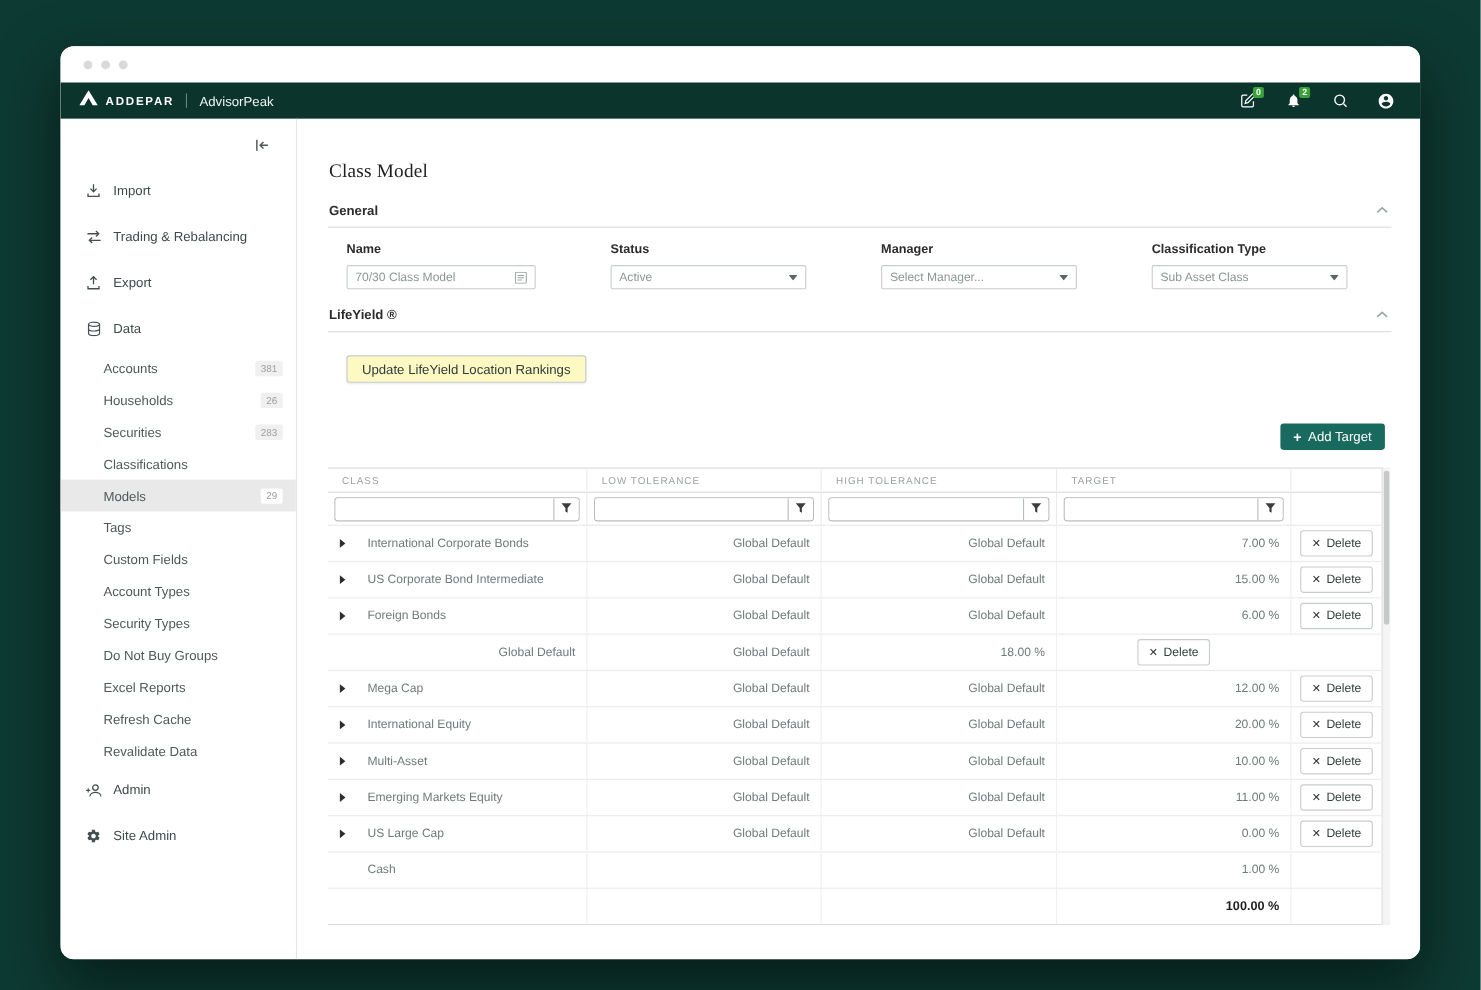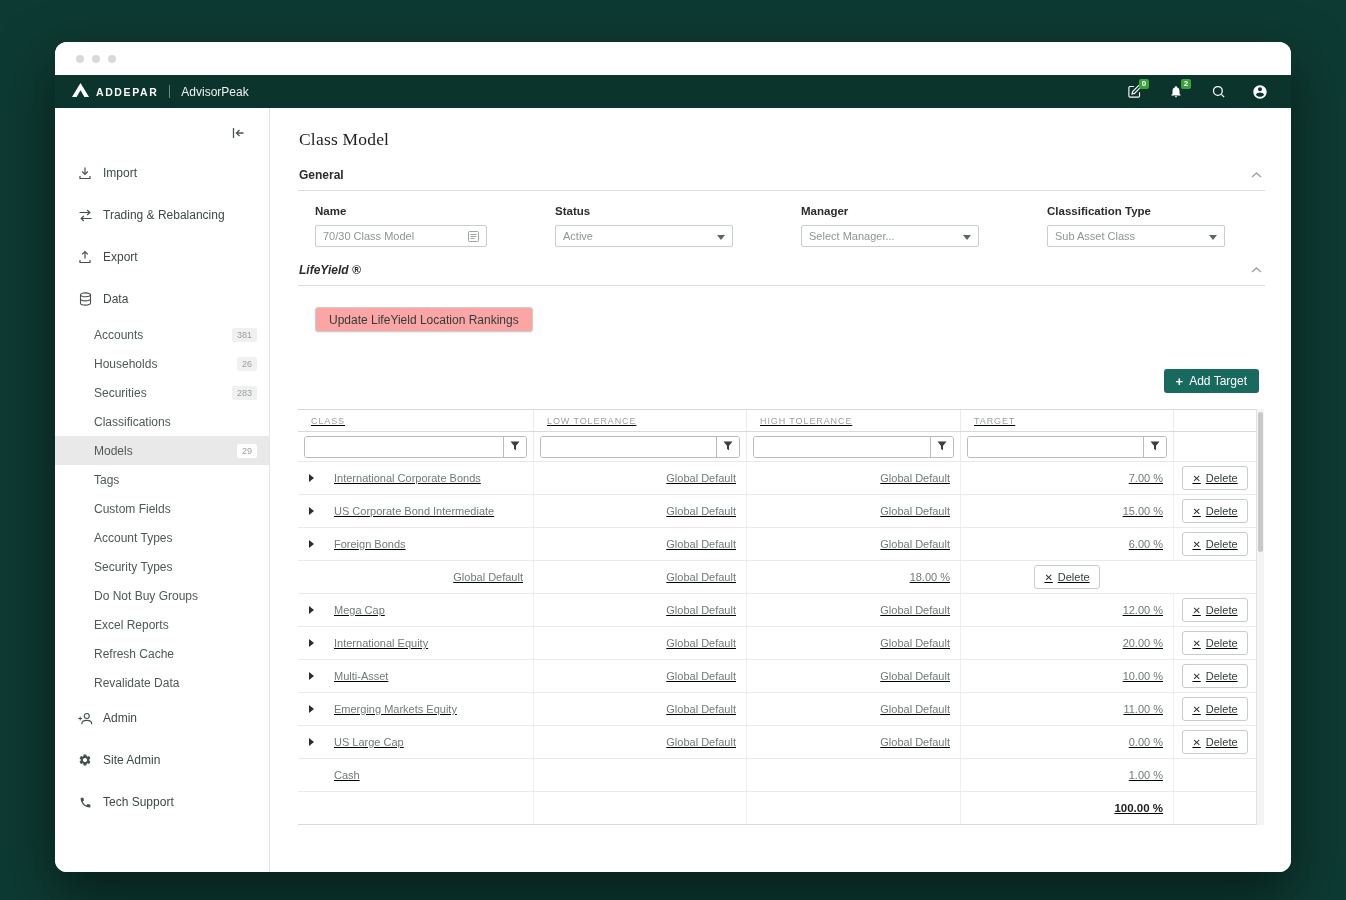--- a/index.html
+++ b/index.html
@@ -35,51 +35,51 @@
   .sidebar { flex: 0 0 215px; width: 215px; border-right: 1px solid #e5e5e5; padding-top: 12px; overflow: hidden; background: #fff; }
   .collapse-row { height: 28px; display: flex; align-items: center; justify-content: flex-end; padding-right: 24px; cursor: pointer; }
   .side-nav { margin-top: 4px; }
   .side-item { height: 42px; display: flex; align-items: center; padding-left: 22px; gap: 10px; font-size: 12px; color: #3d4a49; cursor: pointer; }
   .side-child { height: 29px; display: flex; align-items: center; padding-left: 39px; padding-right: 12px; font-size: 12px; color: #4d5a59; cursor: pointer; gap: 48px; }
   .side-child.selected { background: #e9e9e9; }
   .side-icon { width: 16px; display: flex; justify-content: center; }
   .badge-pill { margin-left: auto; background: #f0f0f0; color: #9aa2a2; font-size: 9px; padding: 2px 5px; border-radius: 2px; }
   .side-child.selected .badge-pill { background: #fff; }
   
-  .content { flex: 1; padding: 0 26px 0 28px; overflow: hidden; background: #fff; }
+  .content { flex: 1; padding: 16px 26px 0 28px; overflow: hidden; background: #fff; }
   .page-title { font-family: "Liberation Serif", serif; font-weight: normal; font-size: 17.5px; color: #1f1f1f; margin: 21px 0 13px 1px; letter-spacing: .2px; }
   .section-header { display: flex; align-items: center; justify-content: space-between; border-bottom: 1px solid #dcdcdc; padding: 5px 3px 8px 1px; }
   .section-label { font-size: 12px; font-weight: bold; color: #2c2c2c; }
   .chev { display: flex; align-items: center; cursor: pointer; }
-  .lifeyield-header { margin-top: 11px; font-style: italic; }
+  .lifeyield-header { margin-top: 11px; }
   .form-row { display: flex; padding-left: 17px; margin: 14px 0 4px; }
   .field { margin-right: 68px; }
   .f-label { display: block; font-size: 11.5px; font-weight: bold; color: #2c2c2c; margin-bottom: 8px; }
   .f-input, .f-select {
     width: 178px; height: 22px; border: 1px solid #c8cecd; border-radius: 2px; background: #fff;
     display: flex; align-items: center; justify-content: space-between; padding: 0 7px;
     font-size: 11px; color: #8d9796; cursor: pointer;
   }
   .f-input { width: 172px; cursor: text; }
   .bare { border: none; outline: none; flex: 1; min-width: 0; padding: 0; font-size: 11px; color: #8d9796; font-family: inherit; background: transparent; }
   .in-icon { display: flex; align-items: center; margin-left: 5px; }
   .update-btn {
-    margin: 21px 0 0 17px; height: 25px; padding: 0 13px; background: #fca5a5;
+    margin: 21px 0 0 17px; height: 25px; padding: 0 13px; background: #fef9c3;
     border: 1px solid #c7cdcc; border-radius: 3px; font-size: 12px; color: #2f3e3b;
     box-shadow: 0 1px 2px rgba(0,0,0,.08); font-family: inherit; cursor: pointer; text-align: right;
   }
   .add-target-row { display: flex; justify-content: flex-end; margin: 37px 6px 16px 0; }
   .add-target-btn {
     height: 24px; background: #196a5e; color: #fff; border: none; border-radius: 3px;
     font-size: 12px; padding: 0 12px; display: flex; align-items: center; gap: 6px;
     font-family: inherit; cursor: pointer;
   }
   .plus { font-size: 13px; font-weight: bold; line-height: 1; }
   
-  .table-zone { display: flex; text-decoration: underline; }
+  .table-zone { display: flex; }
   .dtable { flex: 0 0 958px; width: 958px; }
   .thead, .tfilter, .trow, .tfoot { display: grid; grid-template-columns: 235px 213px 214px 213px 83px; }
   .thead { border-top: 1px solid #dadada; border-bottom: 1px solid #dadada; height: 23px; }
   .th { display: flex; align-items: center; padding-left: 13px; font-size: 9px; letter-spacing: .9px; color: #9ba2a1; text-transform: uppercase; border-left: 1px solid #ebebeb; }
   .th:first-child { border-left: none; }
   .tfilter { height: 30px; border-bottom: 1px solid #e8e8e8; }
   .fcell { display: flex; align-items: center; padding: 0 6px; border-left: 1px solid #ebebeb; }
   .fcell:first-child { border-left: none; }
   .fgroup { flex: 1; height: 22px; border: 1px solid #b7bdbc; border-radius: 3px; display: flex; overflow: hidden; background: #fff; }
   .fgroup input { flex: 1; border: none; outline: none; min-width: 0; padding: 0 6px; font-size: 11px; font-family: inherit; }
@@ -261,28 +261,20 @@
             <span class="side-label">Admin</span>
           </div>
           <div class="side-item">
             <span class="side-icon">
               <svg width="14" height="14" viewBox="0 0 24 24" fill="#44504f">
                 <path d="M19.14 12.94c.04-.3.06-.61.06-.94s-.02-.64-.07-.94l2.03-1.58c.18-.14.23-.41.12-.61l-1.92-3.32c-.12-.22-.37-.29-.59-.22l-2.39.96c-.5-.38-1.03-.7-1.62-.94l-.36-2.54c-.04-.24-.24-.41-.48-.41h-3.84c-.24 0-.43.17-.47.41l-.36 2.54c-.59.24-1.13.57-1.62.94l-2.39-.96c-.22-.08-.47 0-.59.22L2.74 8.87c-.12.21-.08.47.12.61l2.03 1.58c-.05.3-.09.63-.09.94s.02.64.07.94l-2.03 1.58c-.18.14-.23.41-.12.61l1.92 3.32c.12.22.37.29.59.22l2.39-.96c.5.38 1.03.7 1.62.94l.36 2.54c.05.24.24.41.48.41h3.84c.24 0 .44-.17.47-.41l.36-2.54c.59-.24 1.13-.56 1.62-.94l2.39.96c.22.08.47 0 .59-.22l1.92-3.32c.12-.22.07-.47-.12-.61l-2.01-1.58zM12 15.6c-1.98 0-3.6-1.62-3.6-3.6s1.62-3.6 3.6-3.6 3.6 1.62 3.6 3.6-1.62 3.6-3.6 3.6z"></path>
               </svg>
             </span>
             <span class="side-label">Site Admin</span>
           </div>
-          <div class="side-item">
-            <span class="side-icon">
-              <svg width="13" height="13" viewBox="0 0 24 24" fill="#44504f">
-                <path d="M6.62 10.79c1.44 2.83 3.76 5.14 6.59 6.59l2.2-2.2c.27-.27.67-.36 1.02-.24 1.12.37 2.33.57 3.57.57.55 0 1 .45 1 1V20c0 .55-.45 1-1 1-9.39 0-17-7.61-17-17 0-.55.45-1 1-1h3.5c.55 0 1 .45 1 1 0 1.25.2 2.45.57 3.57.11.35.03.74-.25 1.02l-2.2 2.2z"></path>
-              </svg>
-            </span>
-            <span class="side-label">Tech Support</span>
-          </div>
         </nav>
     </aside>
 
     <main class="content">
 
       <h1 class="page-title">Class Model</h1>
 
       <div class="section-header">
         <span class="section-label">General</span>
         <span class="chev">

